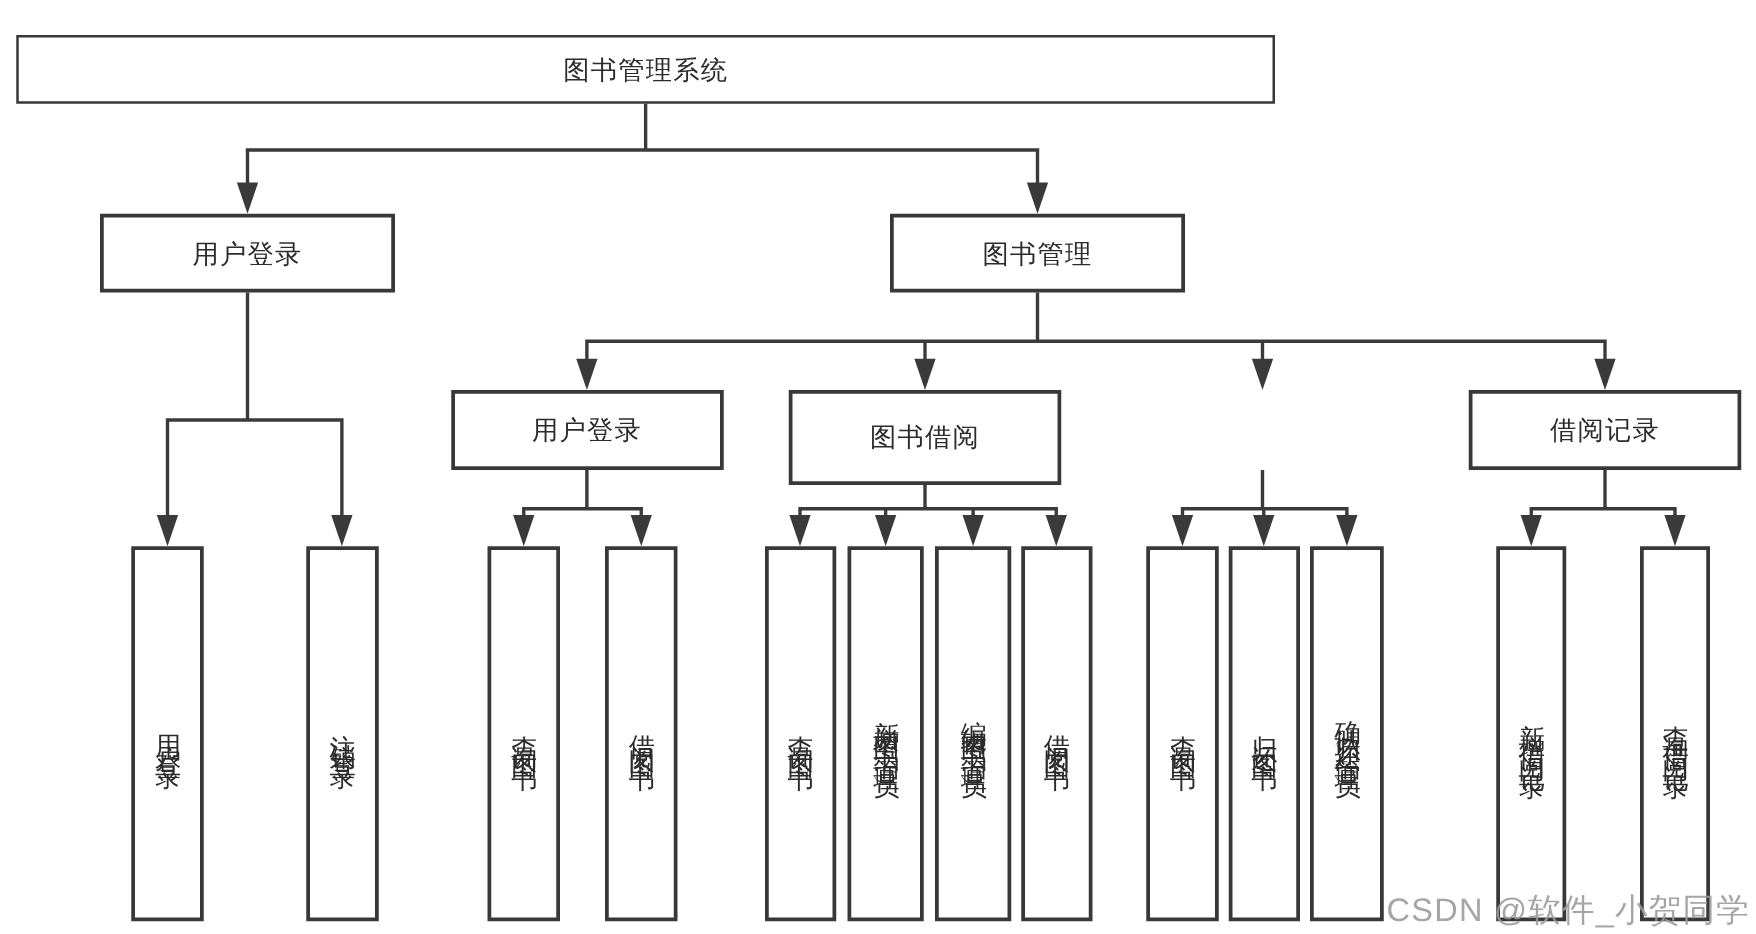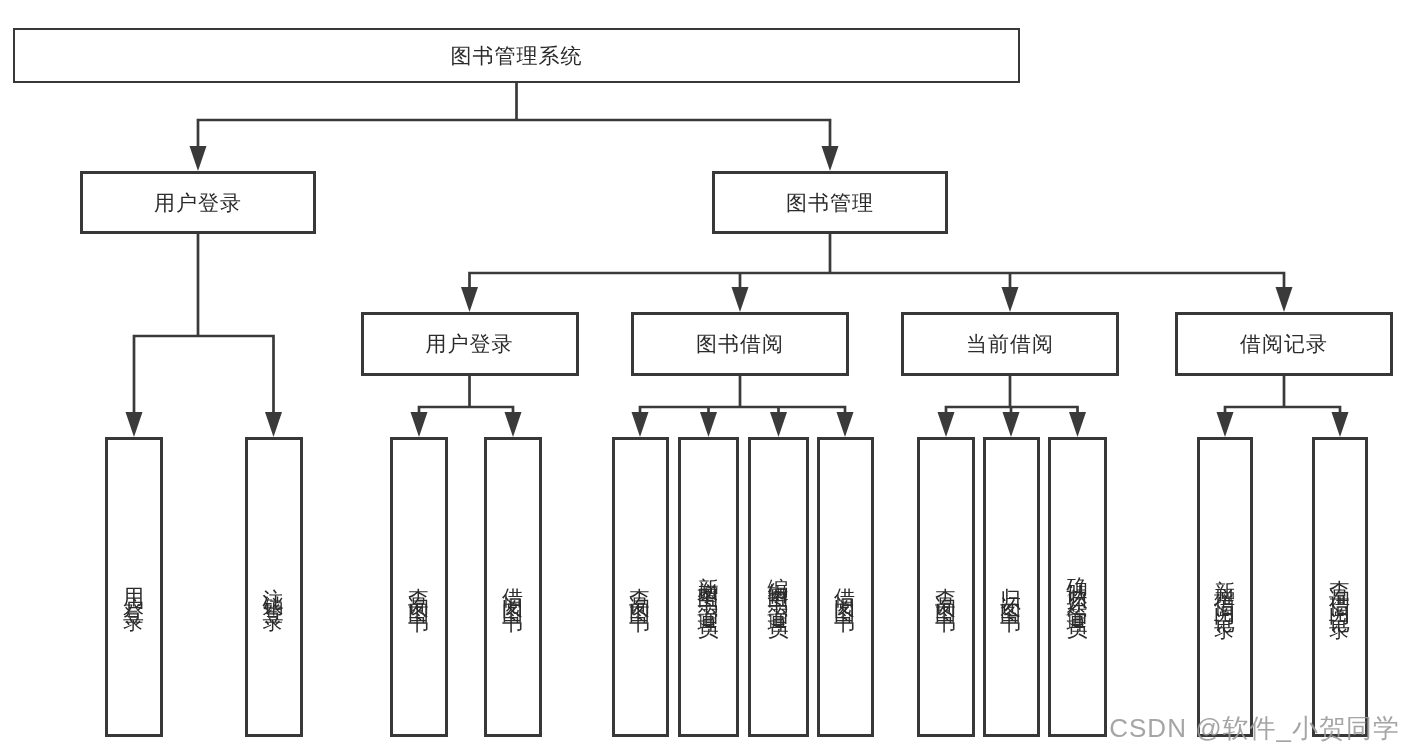--- a/index.html
+++ b/index.html
@@ -116,25 +116,22 @@
   <div class="hbox" style="left:80px; top:171px; width:236px; height:63px;">
     <span>用户登录</span>
   </div>
   <div class="hbox" style="left:712px; top:171px; width:236px; height:63px;">
     <span>图书管理</span>
   </div>
 
   <div class="hbox" style="left:360.5px; top:312px; width:218px; height:64px;">
     <span>用户登录</span>
   </div>
-  <div class="hbox" style="left:631px; top:312px; width:218px; height:64px;">
+  <div class="hbox" style="left:631px; top:312px; width:218px; height:76px;">
     <span>图书借阅</span>
-  </div>
-  <div class="hbox" style="left:901px; top:312px; width:218px; height:64px;">
-    <span>当前借阅</span>
   </div>
   <div class="hbox" style="left:1175px; top:312px; width:218px; height:64px;">
     <span>借阅记录</span>
   </div>
 
   <div class="vbox" style="left:105px; width:58px;">
     <span class="vtext">用户登录</span>
   </div>
   <div class="vbox" style="left:244.5px; width:58px;">
     <span class="vtext">注销登录</span>

